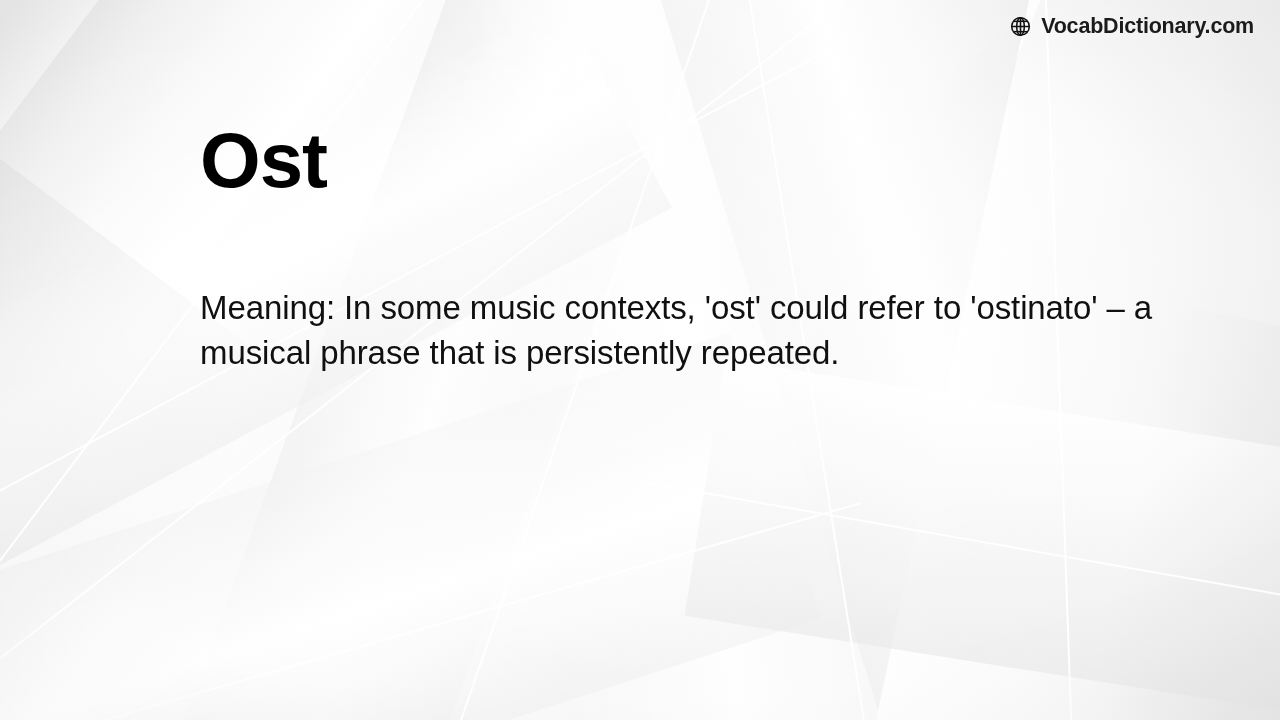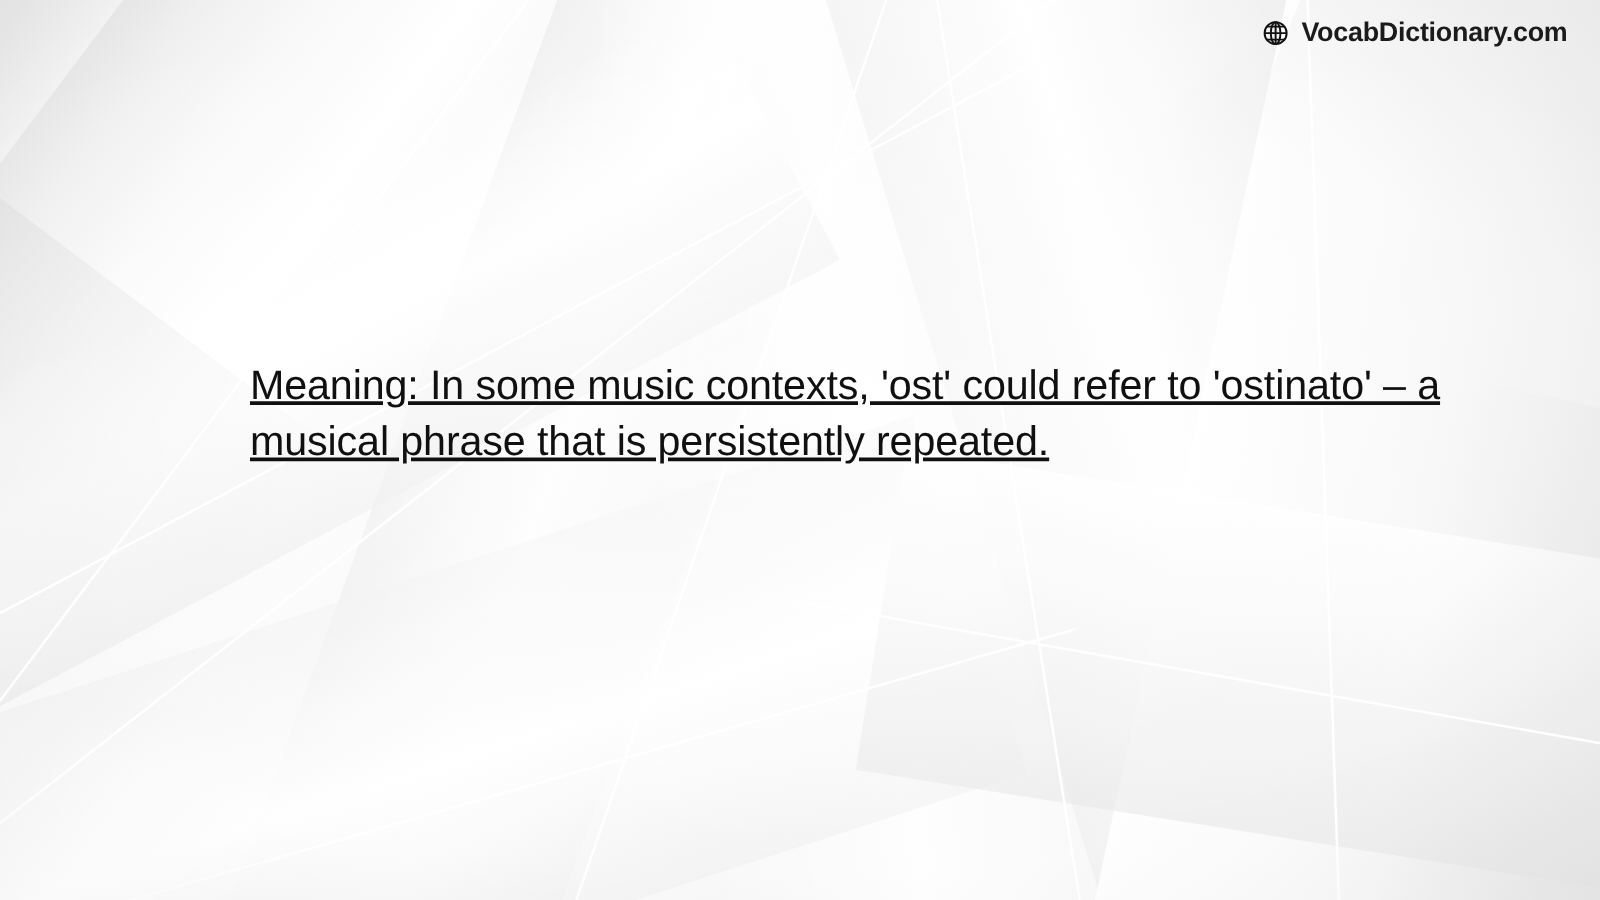--- a/index.html
+++ b/index.html
@@ -167,21 +167,21 @@
   }
   .para {
     position: absolute;
     left: 0;
     font-size: 33px;
     line-height: 45px;
     color: #101010;
     letter-spacing: -0.1px;
     width: 960px;
   }
-  .meaning { top: 285px; text-decoration: underline; }
+  .meaning { top: 285px; }
   .definition { top: 524px; }
 </style>
 </head>
 <body>
 
 <div class="stage">
 
   <div class="bg">
     <div class="shard s1"></div>
     <div class="shard s2"></div>
@@ -214,16 +214,17 @@
       <ellipse cx="12" cy="12" rx="4" ry="9.2"></ellipse>
       <line x1="2.8" y1="12" x2="21.2" y2="12"></line>
       <line x1="4.6" y1="6.6" x2="19.4" y2="6.6"></line>
       <line x1="4.6" y1="17.4" x2="19.4" y2="17.4"></line>
       <line x1="12" y1="2.8" x2="12" y2="21.2"></line>
     </svg>
     <span class="brand-text">VocabDictionary.com</span>
   </div>
 
   <div class="content">
+    <div class="word">Ost</div>
     <div class="para meaning">Meaning: In some music contexts, 'ost' could refer to 'ostinato' – a musical phrase that is persistently repeated.</div>
   </div>
 
 </div>
 
 </body></html>

